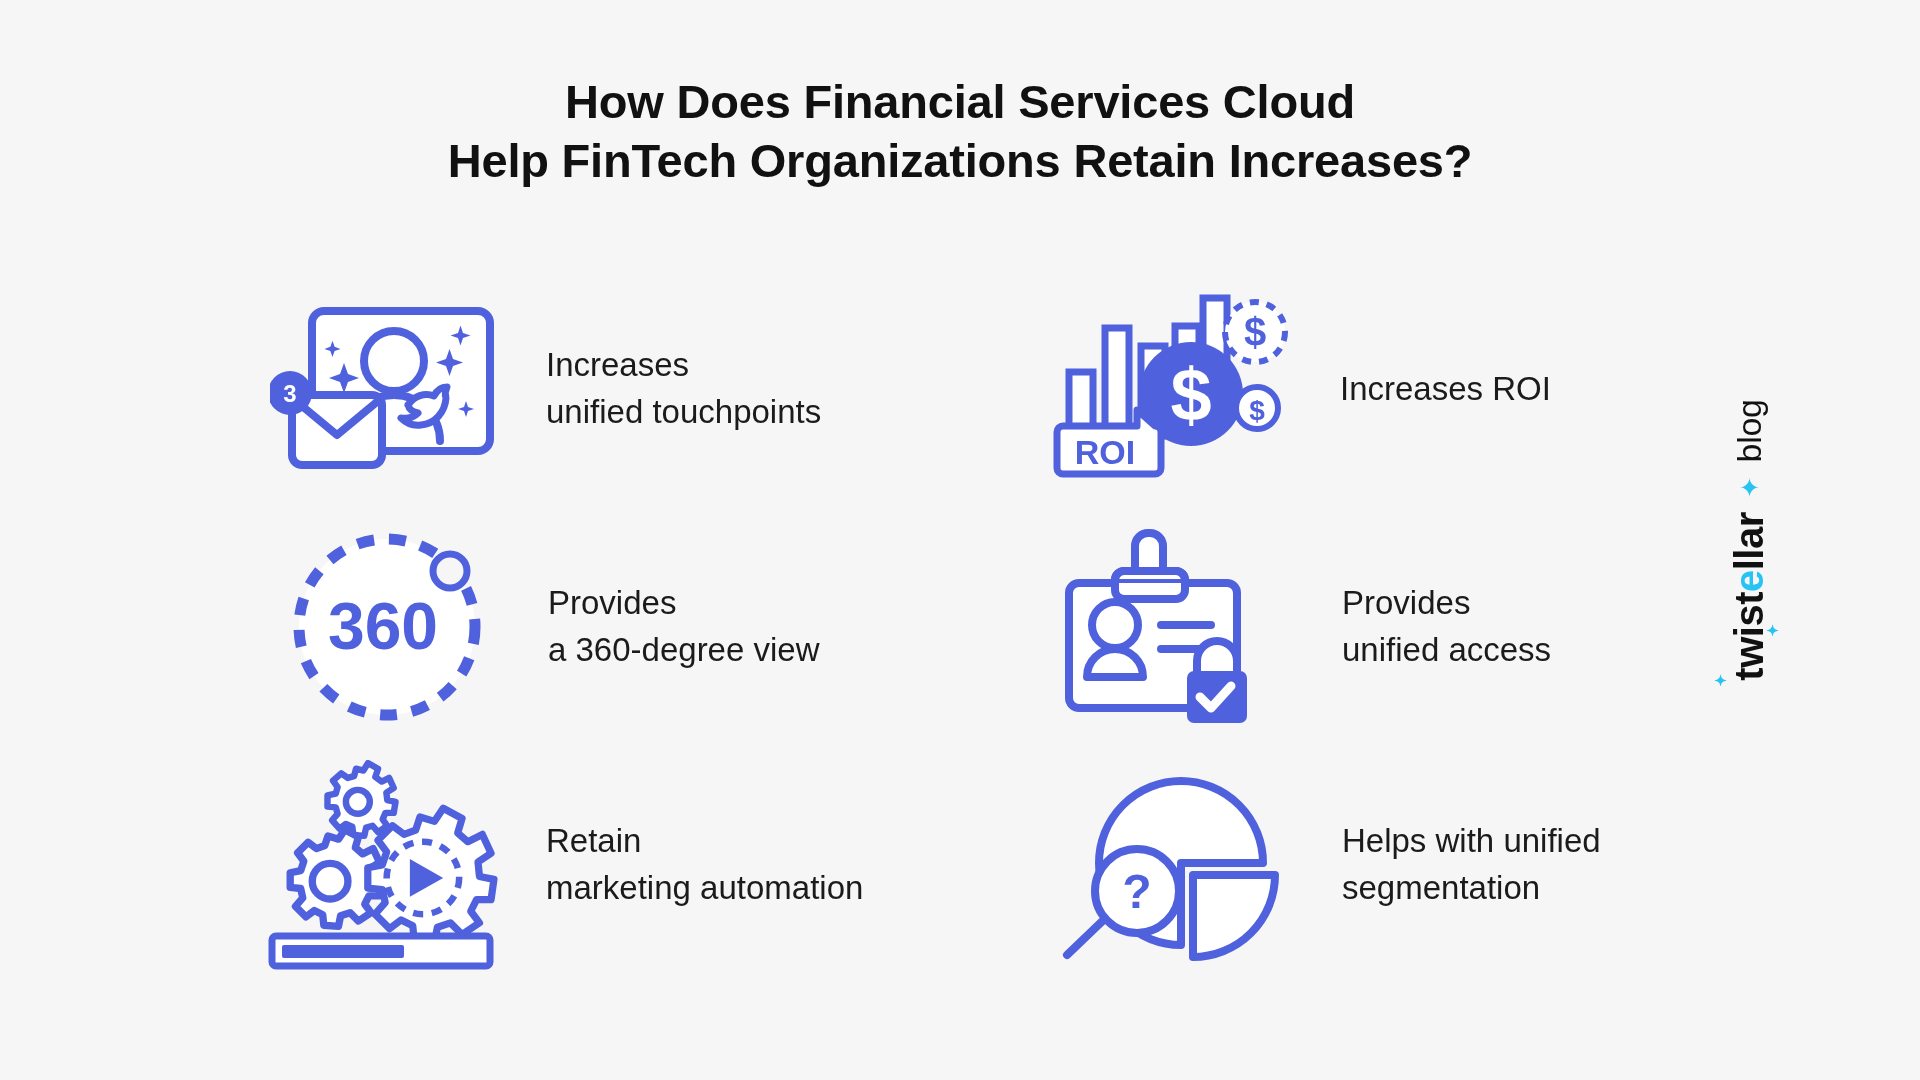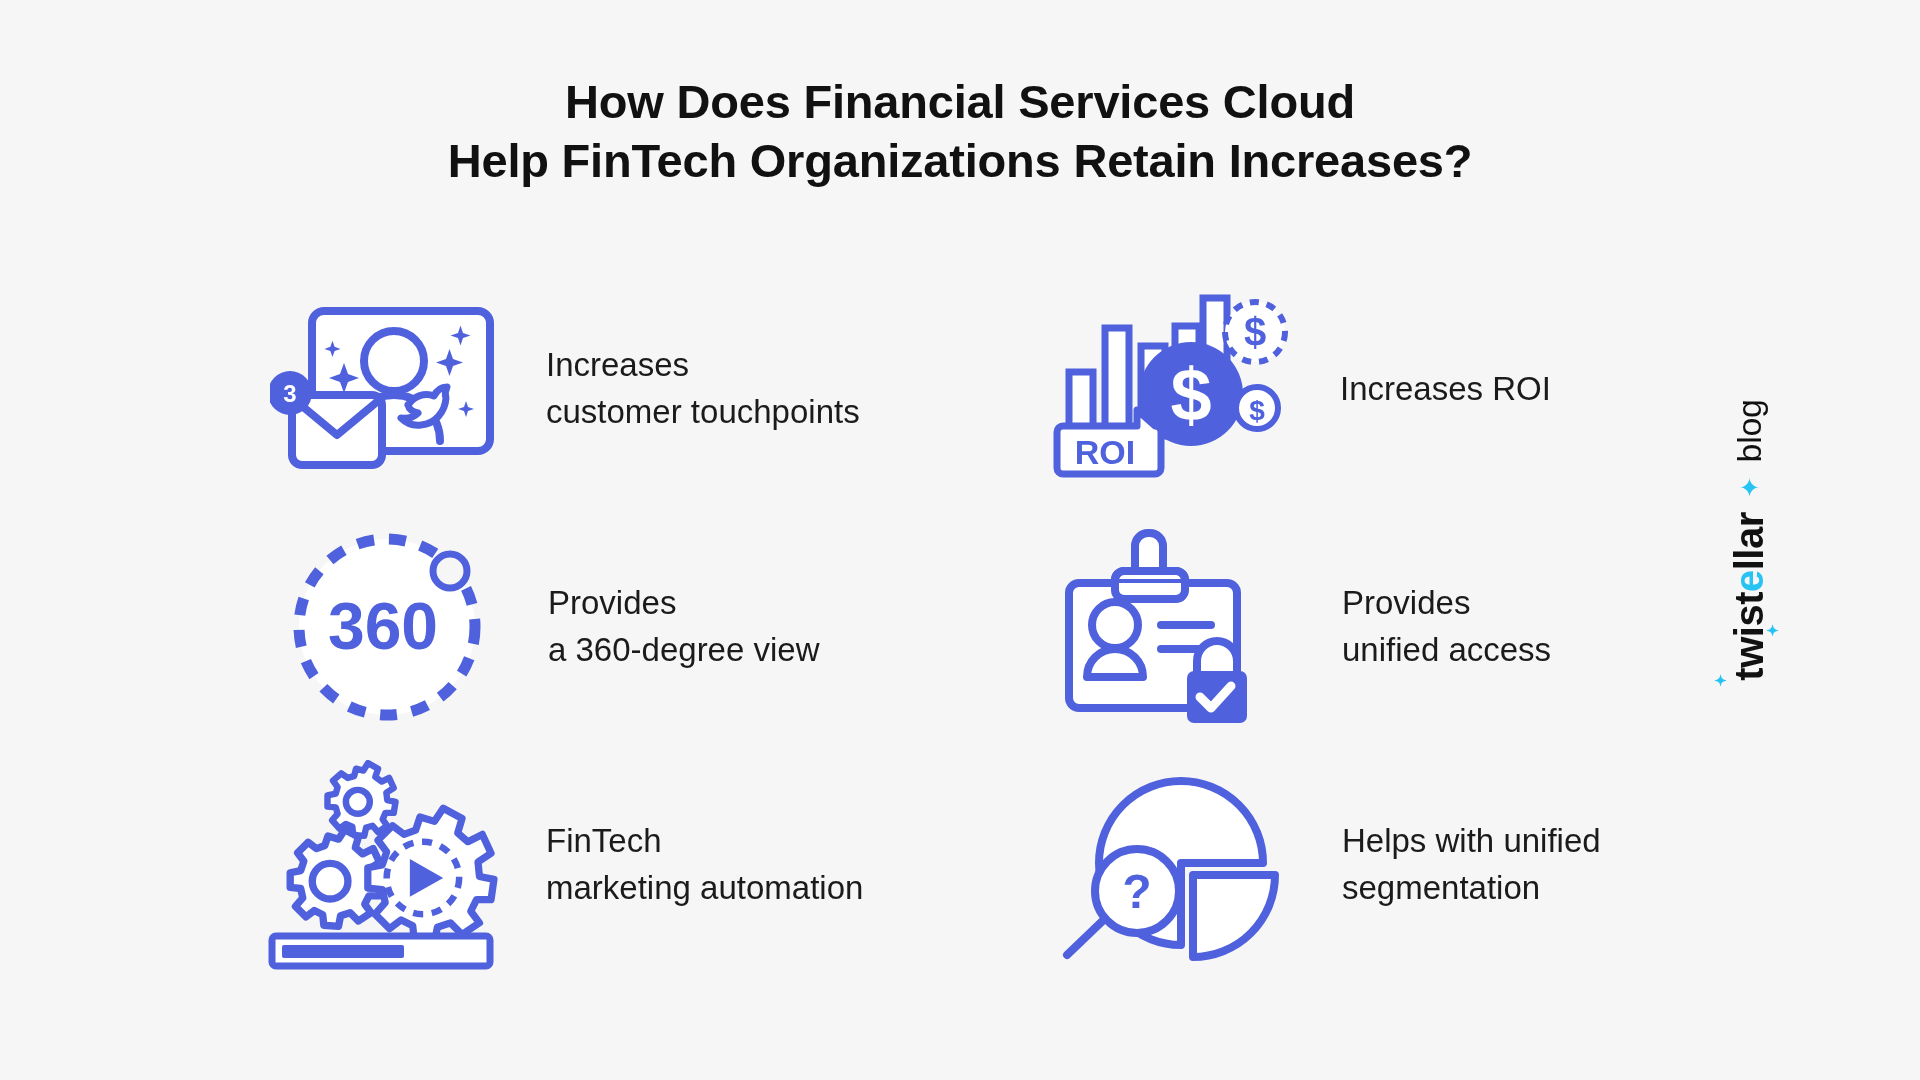--- a/index.html
+++ b/index.html
@@ -149,21 +149,21 @@
         <path d="M138 116 c6 -9 17 -13 26 -9 c3 -6 8 -9 13 -9 c-2 4 -2 8 -1 11 c-1 14 -11 26 -25 27 c-8 1 -15 -2 -20 -7 c7 1 13 -1 17 -5 c-5 -1 -9 -4 -10 -8" stroke="#4f61dd" stroke-width="7" fill="#ffffff" stroke-linejoin="round" stroke-linecap="round"></path>
 
         <rect x="22" y="106" width="90" height="70" rx="10" stroke="#4f61dd" stroke-width="8" fill="#ffffff"></rect>
         <path d="M26 112 l41 34 l41 -34" stroke="#4f61dd" stroke-width="8" fill="none" stroke-linecap="round" stroke-linejoin="round"></path>
 
         <circle cx="20" cy="104" r="22" fill="#4f61dd"></circle>
         <text x="20" y="113" text-anchor="middle" font-family="Liberation Sans, sans-serif" font-size="24" font-weight="bold" fill="#ffffff">3</text>
       </svg>
     </div>
     <div class="label">Increases
-customer touchpoints</div>
+unified touchpoints</div>
   </div>
 
   <div class="feature r1c2">
     <div class="icon-wrap">
       <svg width="240" height="210" viewBox="0 0 240 210" fill="none">
 
         <rect x="16" y="88" width="24" height="64" stroke="#4f61dd" stroke-width="7" fill="#ffffff"></rect>
         <rect x="52" y="44" width="24" height="108" stroke="#4f61dd" stroke-width="7" fill="#ffffff"></rect>
         <rect x="88" y="62" width="24" height="90" stroke="#4f61dd" stroke-width="7" fill="#ffffff"></rect>
         <rect x="122" y="42" width="24" height="90" stroke="#4f61dd" stroke-width="7" fill="#ffffff"></rect>
@@ -241,21 +241,21 @@
         <g transform="translate(152,115) scale(1.45)">
           <path d="M0,-40 L10,-37 L16,-46 L29,-39 L26,-29 L33,-23 L43,-28 L49,-15 L40,-9 L41,1 L51,3 L49,17 L39,17 L35,25 L41,33 L29,41 L21,33 L12,36 L10,46 L-4,45 L-5,35 L-13,31 L-21,37 L-31,27 L-24,19 L-26,10 L-36,9 L-36,-5 L-26,-7 L-23,-16 L-29,-24 L-19,-34 L-11,-28 L-3,-31 Z" stroke="#4f61dd" stroke-width="5" fill="#ffffff" stroke-linejoin="round"></path>
           <circle cx="2" cy="2" r="25" stroke="#4f61dd" stroke-width="4.5" fill="#ffffff" stroke-dasharray="7 6"></circle>
           <path d="M-7 -11 L16 2 L-7 15 Z" fill="#4f61dd"></path>
         </g>
 
         <rect x="4" y="176" width="218" height="30" rx="4" stroke="#4f61dd" stroke-width="7" fill="#ffffff"></rect>
         <rect x="14" y="185" width="122" height="13" rx="2" fill="#4f61dd"></rect>
       </svg>
     </div>
-    <div class="label">FinTech
+    <div class="label">Retain
 marketing automation</div>
   </div>
 
   <div class="feature r3c2">
     <div class="icon-wrap">
       <svg width="245" height="205" viewBox="0 0 245 205" fill="none">
 
         <path d="M128 18 a82 82 0 1 0 0 164 L128 100 L210 100 a82 82 0 0 0 -82 -82 Z" stroke="#4f61dd" stroke-width="8" fill="#ffffff" stroke-linejoin="round"></path>
 
         <path d="M140 112 L222 112 a82 82 0 0 1 -82 82 Z" stroke="#4f61dd" stroke-width="8" fill="#ffffff" stroke-linejoin="round"></path>

